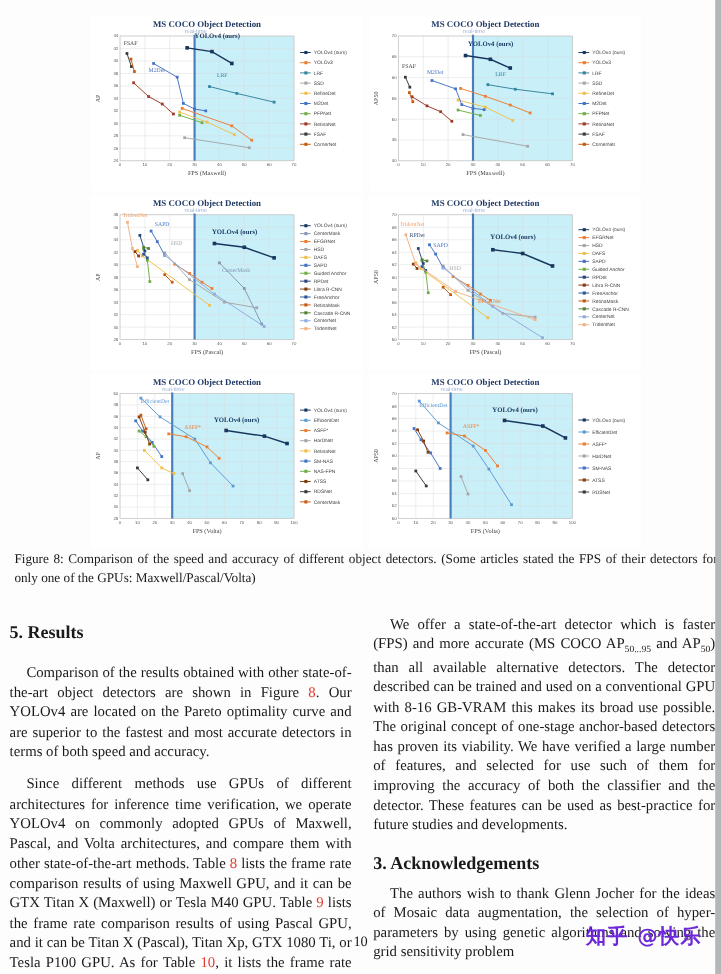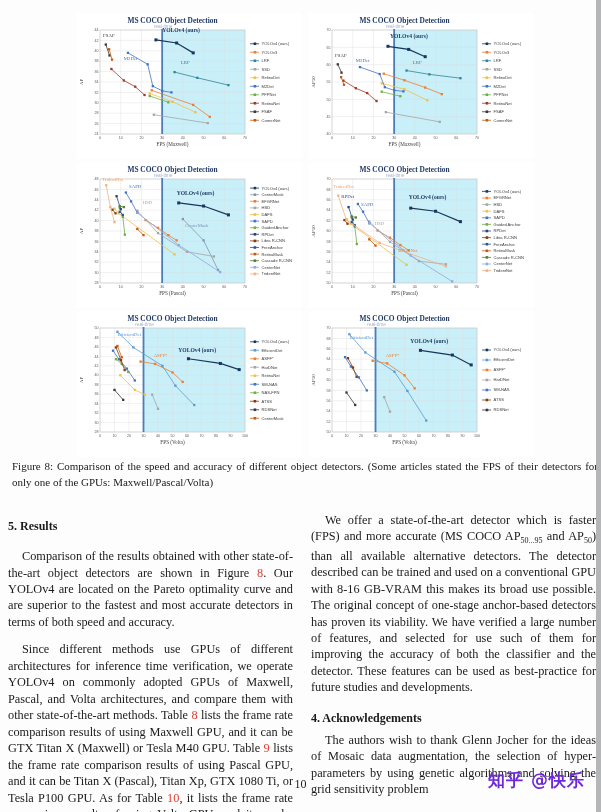--- a/index.html
+++ b/index.html
@@ -18,21 +18,21 @@
   .chart { width:226px; height:146px; background:#fff; }
   .caption {
     position:absolute; left:12px; top:459px; width:586px;
     font-size:11px; line-height:1.42; text-align:justify;
   }
   .columns {
     position:absolute; left:8px; top:512px; width:588px;
     display:flex; column-gap:18px;
   }
   .col { width:285px; font-size:12.3px; line-height:1.34; text-align:justify; }
-  .col h2 { font-size:12px; font-weight:bold; margin:6px 0 14px 0; text-align:left; }
+  .col h2 { font-size:15px; font-weight:bold; margin:6px 0 14px 0; text-align:left; }
   .col h2.tight { margin-bottom:6px; }
   .col p { margin:0 0 11px 0; }
   .col p.indent { text-indent:14px; }
   .ref { color:#e23b2e; }
   sub { font-size:8px; }
   .footer { position:absolute; left:0; top:777px; width:601px; text-align:center; font-size:12px; }
   .watermark {
     position:absolute; right:16px; top:769px; font-size:17px; font-weight:bold;
     color:#6d28d9; font-family:"DejaVu Sans", sans-serif; letter-spacing:1px;
   }
@@ -808,21 +808,21 @@
   </p>
 
   <div class="columns">
     <div class="col">
       <h2>5. Results</h2>
       <p class="indent"><span>Comparison of the results obtained with other state-of-the-art object detectors are shown in Figure </span><span class="ref">8</span><span>.  Our YOLOv4 are located on the Pareto optimality curve and are superior to the fastest and most accurate detectors in terms of both speed and accuracy.</span></p>
       <p class="indent"><span>Since different methods use GPUs of different architectures for inference time verification, we operate YOLOv4 on commonly adopted GPUs of Maxwell, Pascal, and Volta architectures, and compare them with other state-of-the-art methods.  Table </span><span class="ref">8</span><span> lists the frame rate comparison results of using Maxwell GPU, and it can be GTX Titan X (Maxwell) or Tesla M40 GPU.  Table </span><span class="ref">9</span><span> lists the frame rate comparison results of using Pascal GPU, and it can be Titan X (Pascal), Titan Xp, GTX 1080 Ti, or Tesla P100 GPU.  As for Table </span><span class="ref">10</span><span>, it lists the frame rate comparison results of using Volta GPU, and it can be Titan Volta or Tesla V100 GPU.</span></p>
     </div>
     <div class="col">
       <p class="indent"><span>We offer a state-of-the-art detector which is faster (FPS) and more accurate (MS COCO AP</span><sub>50...95</sub><span> and AP</span><sub>50</sub><span>) than all available alternative detectors.  The detector described can be trained and used on a conventional GPU with 8-16 GB-VRAM  this makes its broad use possible.  The original concept of one-stage anchor-based detectors has proven its viability.  We have verified a large number of features, and selected for use such of them for improving the accuracy of both the classifier and the detector.  These features can be used as best-practice for future studies and developments.</span></p>
-      <h2 style="margin-top:14px; margin-bottom:6px;">4. Acknowledgements</h2>
+      <h2 style="margin-top:14px; margin-bottom:6px;">3. Acknowledgements</h2>
       <p class="indent"><span>The authors wish to thank Glenn Jocher for the ideas of Mosaic data augmentation, the selection of hyper-parameters by using genetic algorithms and solving the grid sensitivity problem </span></p>
     </div>
   </div>
 
   <div class="footer">
     <span>10</span>
   </div>
 
   <div class="watermark">知乎 @快乐</div>
 

